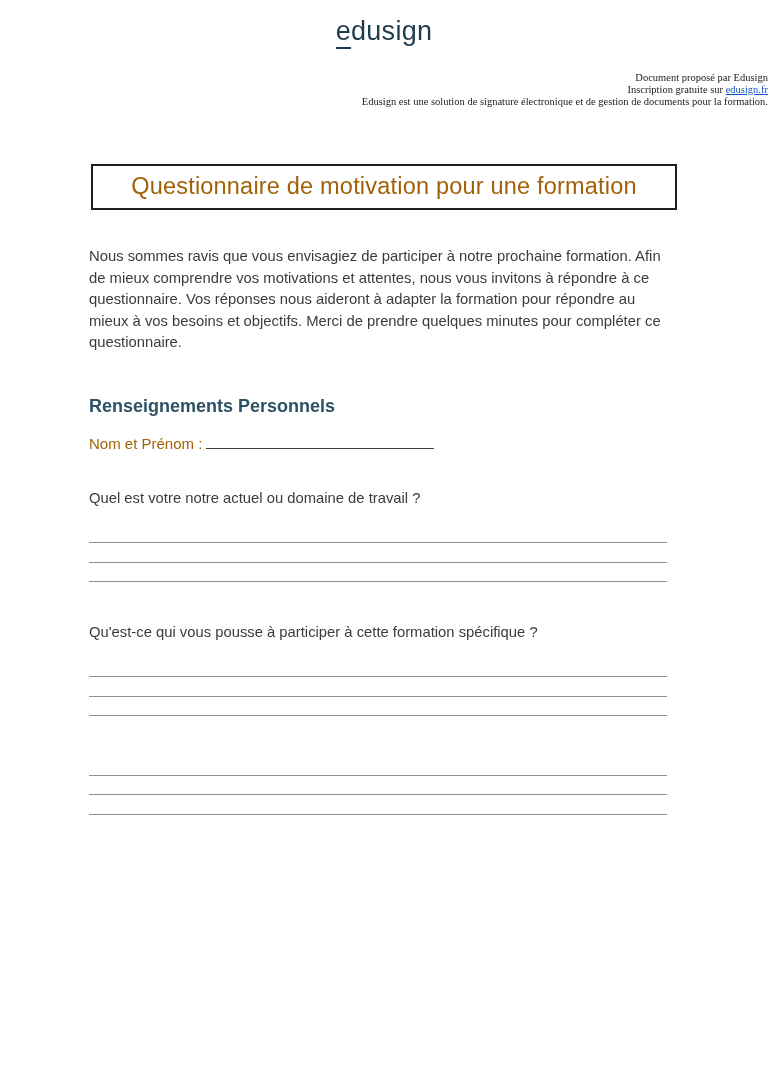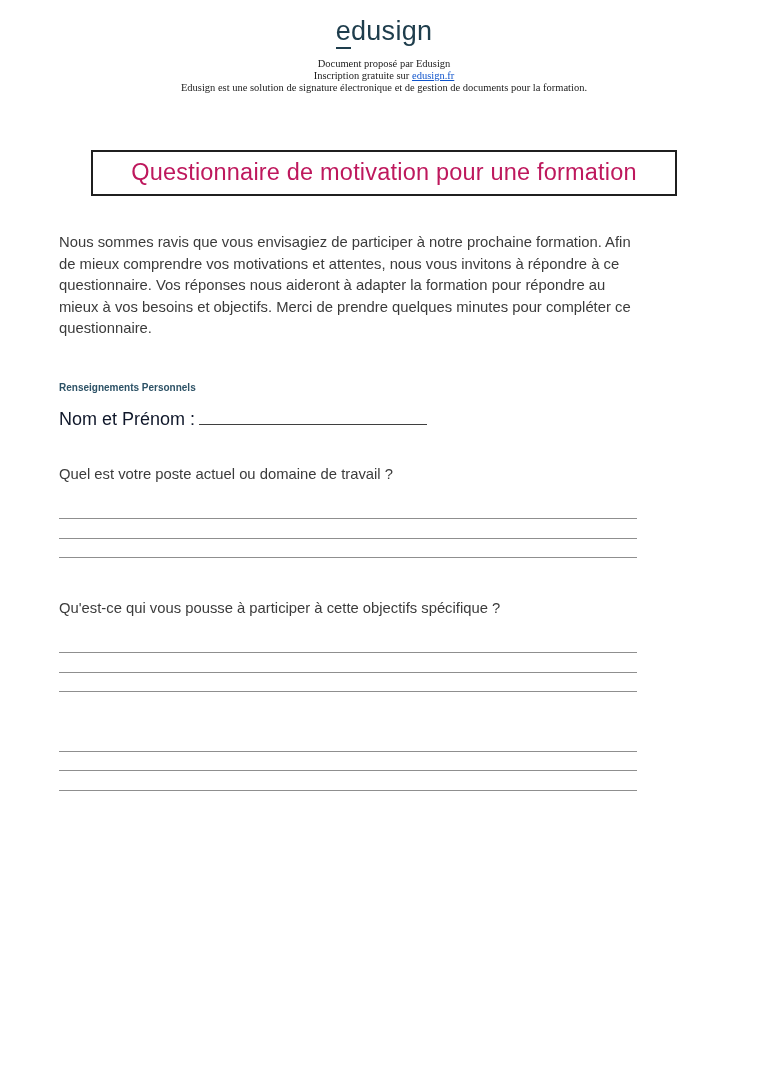--- a/index.html
+++ b/index.html
@@ -25,22 +25,22 @@
     letter-spacing: 0.3px;
     color: #1e3d4c;
     font-weight: 500;
     display: inline-block;
   }
   .logo .e-underline {
     border-bottom: 2px solid #1e3d4c;
     padding-bottom: 1px;
   }
   .header-note {
-    margin-top: 11px;
-    text-align: center;
+    margin-top: 25px;
+    text-align: right;
     font-family: "Liberation Serif", serif;
     font-size: 10.5px;
     line-height: 12px;
     color: #1c1c1c;
   }
   .header-note a {
     color: #1155cc;
     text-decoration: underline;
     cursor: pointer;
   }
@@ -50,45 +50,45 @@
     margin: 56px auto 0 auto;
     border: 2px solid #1f1f1f;
     text-align: center;
     padding: 7px 0 8px 0;
     box-sizing: content-box;
   }
   .title-box h1 {
     margin: 0;
     font-size: 23.5px;
     font-weight: 400;
-    color: #be185d;
+    color: #a16207;
     letter-spacing: 0.2px;
   }
   
   .content {
     width: 578px;
-    margin-left: 59px;
+    margin-left: 89px;
   }
   .intro {
     margin-top: 36px;
     font-size: 14.8px;
     line-height: 21.6px;
     color: #3b3b3b;
   }
   .section-heading {
     margin-top: 42px;
-    font-size: 10px;
+    font-size: 18px;
     font-weight: 700;
     color: #2d5266;
   }
   .fields {
     margin-top: 16px;
-    font-size: 18px;
+    font-size: 15px;
     line-height: 21.3px;
-    color: #0f172a;
+    color: #a16207;
   }
   .field-row { white-space: nowrap; }
   .field-blank {
     display: inline-block;
     height: 12px;
     border-bottom: 1.4px solid #3f3f3f;
     margin-left: 4px;
   }
   .field-blank.w1 { width: 228px; }
   .field-blank.w2 { width: 226px; }
@@ -130,30 +130,30 @@
 
     <div class="section-heading">Renseignements Personnels</div>
 
     <div class="fields">
       <div class="field-row">
         <span>Nom et Prénom :</span><span class="field-blank w1"></span>
       </div>
     </div>
 
     <div class="question q1">
-      <div class="question-text">Quel est votre poste actuel ou domaine de travail ?</div>
+      <div class="question-text">Quel est votre notre actuel ou domaine de travail ?</div>
       <div class="answer-lines">
         <div class="answer-line"></div>
         <div class="answer-line"></div>
         <div class="answer-line"></div>
       </div>
     </div>
 
     <div class="question">
-      <div class="question-text">Qu'est-ce qui vous pousse à participer à cette objectifs spécifique ?</div>
+      <div class="question-text">Qu'est-ce qui vous pousse à participer à cette formation spécifique ?</div>
       <div class="answer-lines">
         <div class="answer-line"></div>
         <div class="answer-line"></div>
         <div class="answer-line"></div>
       </div>
     </div>
 
     <div class="question">
       <div class="answer-lines">
         <div class="answer-line"></div>

